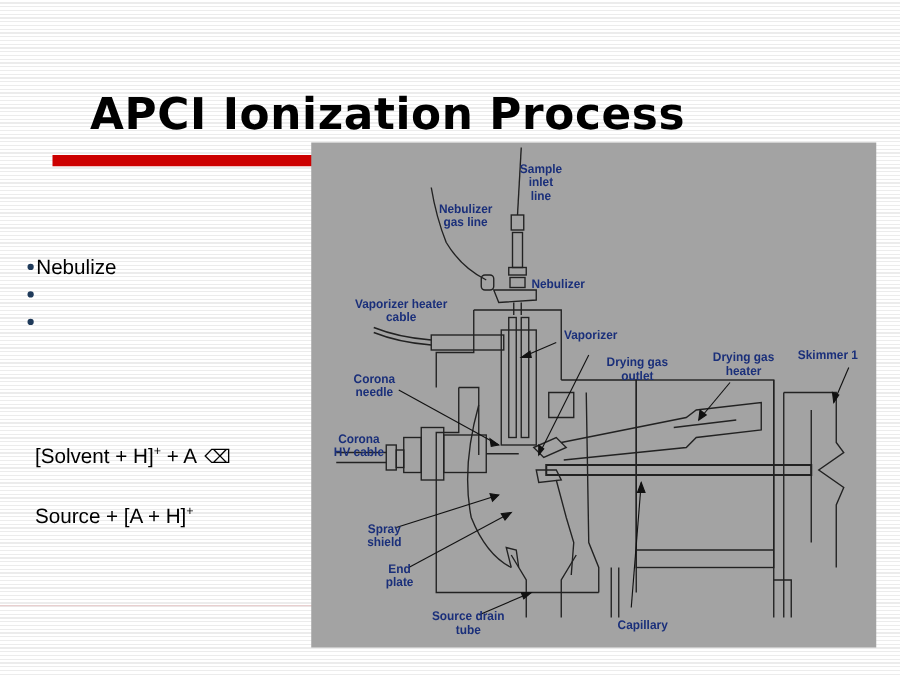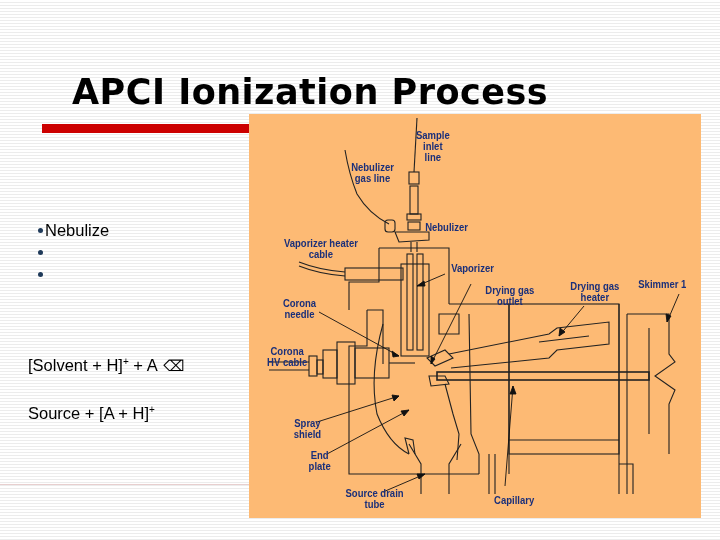--- a/index.html
+++ b/index.html
@@ -8,30 +8,30 @@
     background-color:#ffffff;
     background-image: repeating-linear-gradient(to bottom, #ffffff 0px, #ffffff 2px, #ececec 2px, #ececec 3px);
     font-family: "Liberation Sans", sans-serif;
   }
   .title {
     position:absolute; left:52px; top:72px;
     font-family: "DejaVu Sans", sans-serif; font-weight:bold;
     font-size:35px; color:#000; letter-spacing:0.5px; white-space:nowrap;margin-left:20px;
   }
   .red-bar { position:absolute; left:42px; top:124px; width:218px; height:9px; background:#cc0000; }
-  .bullets { position:absolute; left:22px; top:203px; margin:16px; padding:0; list-style:none; }
+  .bullets { position:absolute; left:22px; top:203px; margin:0; padding:0; list-style:none; }
   .bullets li { font-size:16.5px; line-height:22px; color:#000; white-space:nowrap; }
   .bullets .dot { display:inline-block; width:5px; height:5px; border-radius:50%; background:#1f3a5a; margin-right:2px; vertical-align:middle; position:relative; top:-1px; }
   .eq { position:absolute; left:28px; font-size:16.5px; color:#000; white-space:nowrap;text-align:right; }
   .eq sup { font-size:10px; vertical-align:6px; }
   .eq1 { top:356px; }
   .eq2 { top:404px; }
   .arrow-glyph { display:inline-block; font-size:15px; margin-left:2px; }
   .footer-line { position:absolute; left:0; top:484px; width:250px; height:1px; background:#e8cfcf; }
-  .diagram { position:absolute; left:249px; top:114px; width:452px; height:404px; background:#fdba74; }
+  .diagram { position:absolute; left:249px; top:114px; width:452px; height:404px; background:#a3a3a3; }
   .diagram svg { position:absolute; left:0; top:0; }
   .lbl {
     position:absolute; font-family:"Liberation Sans", sans-serif; font-weight:bold;
     font-size:10px; line-height:11px; color:#1a2f7a; text-align:center; white-space:pre;
     transform: scaleX(0.95);
   }
 </style>
 </head>
 <body>
 

